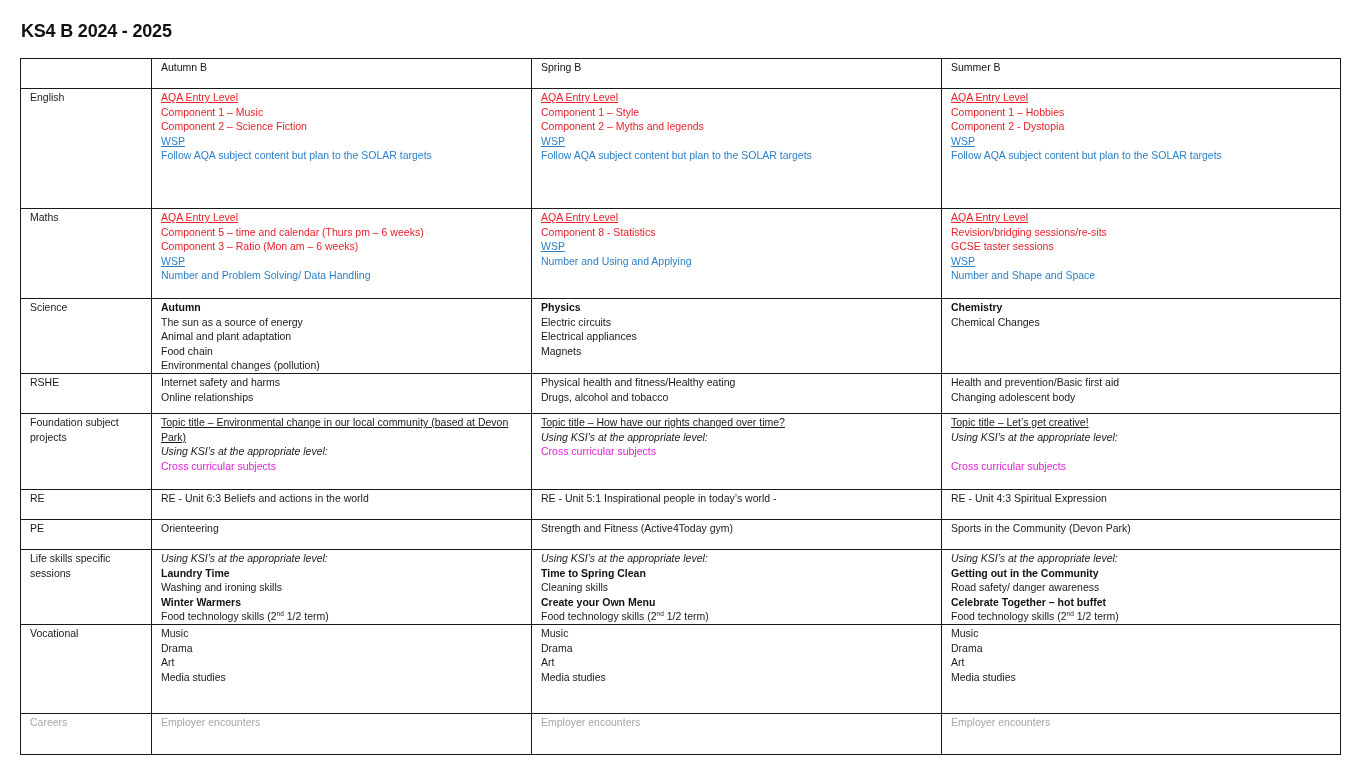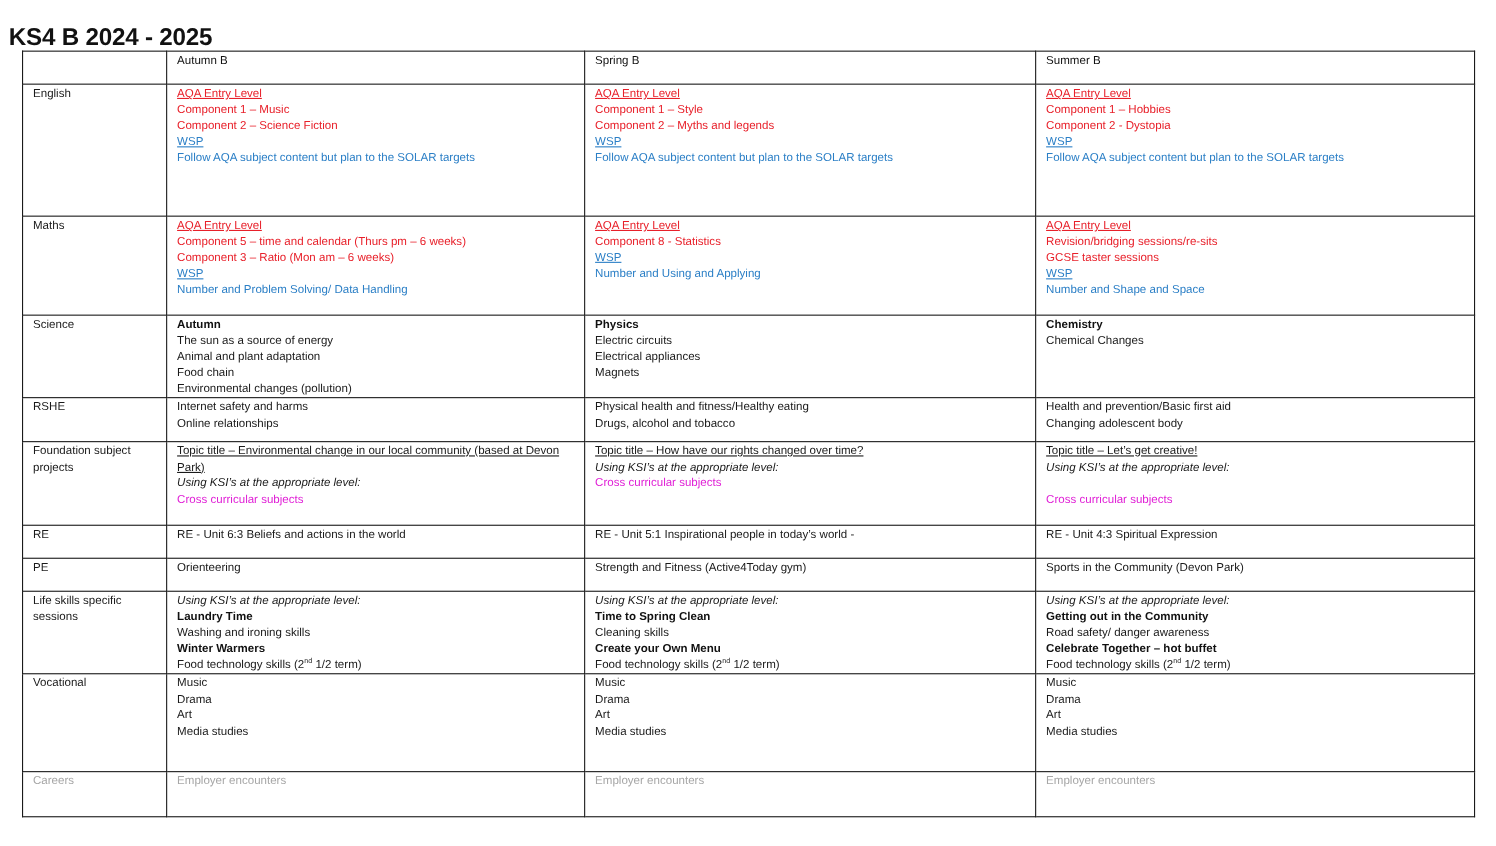--- a/index.html
+++ b/index.html
@@ -1,20 +1,20 @@
 <!DOCTYPE html>
 <html><head>
   <meta charset="utf-8">
   <style>
     html, body { margin: 0; padding: 0; background: #ffffff; }
     body { width: 1360px; height: 769px; position: relative; overflow: hidden;
            font-family: "Liberation Sans", sans-serif; color: #1a1a1a; }
-    .page-title { position: absolute; left: 8px; top: 21px; font-size: 22px; font-weight: bold;
+    .page-title { position: absolute; left: 21px; top: 21px; font-size: 18px; font-weight: bold;
                   color: #111; letter-spacing: -0.2px; }
-    table.curriculum { position: absolute; left: 20px; top: 46px; width: 1320px;
+    table.curriculum { position: absolute; left: 20px; top: 58px; width: 1320px;
                        border-collapse: collapse; table-layout: fixed;
                        border: 1.5px solid #1a1a1a; padding-left: 11px; }
     table.curriculum td, table.curriculum th {
       border: 1.5px solid #1a1a1a; vertical-align: top; padding: 1px 8px 0 9px;
       font-size: 10.5px; line-height: 14.6px; text-align: left; font-weight: normal; }
     col.c0 { width: 131px; } col.c1 { width: 380px; } col.c2 { width: 410px; } col.c3 { width: 399px; }
     th.term { font-size: 14px; font-weight: bold; padding-top: 9px; padding-bottom: 0; height: 19px; color: #111; }
     td.subject { padding-left: 9px; }
     .line { display: block; white-space: nowrap; }
     .red { color: #e8202a; }

